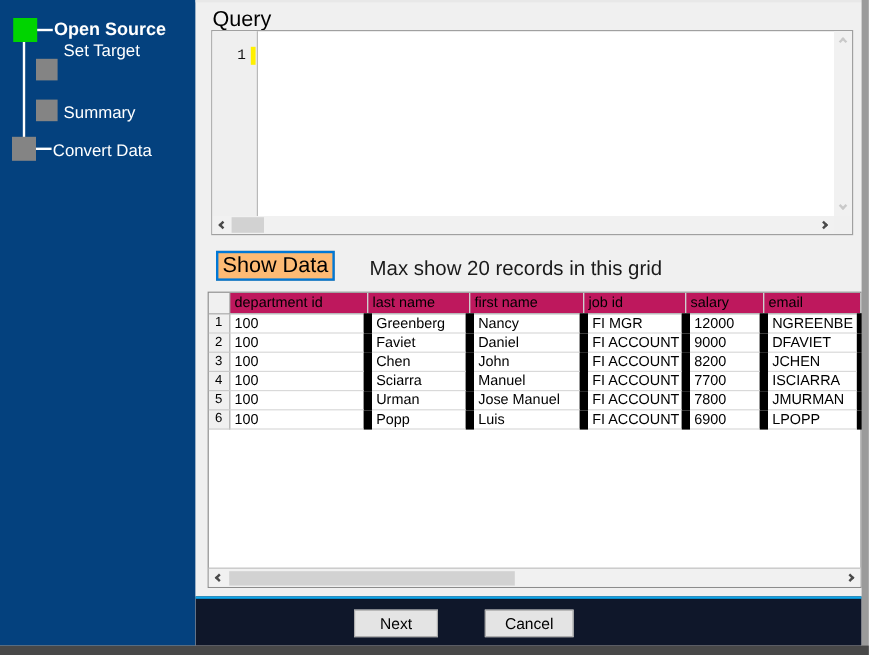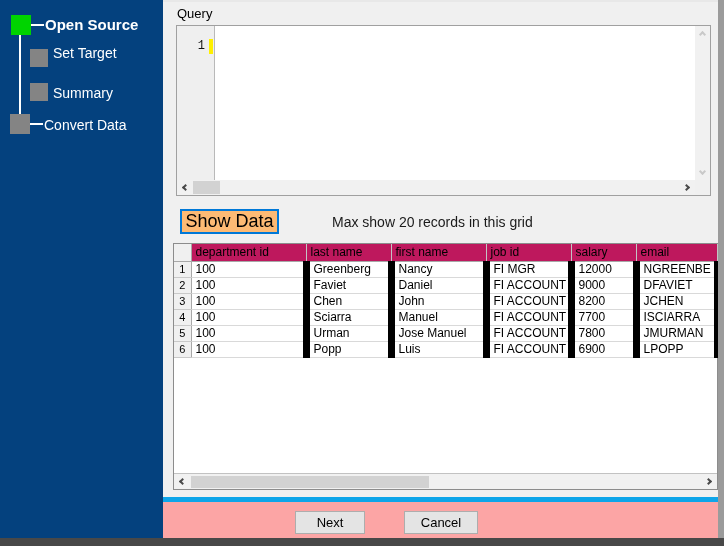--- a/index.html
+++ b/index.html
@@ -18,28 +18,28 @@
   .sq-active { left:11px; top:15px; width:20px; height:20px; background:#00D400; }
   .sq-2 { left:30px; top:49px; width:18px; height:18px; background:#848484; }
   .sq-3 { left:30px; top:83px; width:18px; height:18px; background:#848484; }
   .sq-4 { left:10px; top:114px; width:20px; height:20px; background:#848484; }
   .tree-line { position:absolute; background:#FFFFFF; }
   .tl-v  { left:19px; top:35px; width:2px; height:81px; }
   .tl-h1 { left:31px; top:24px; width:13px; height:2px; }
   .tl-h2 { left:30px; top:123px; width:13px; height:2px; }
   .step-label { position:absolute; color:#FFFFFF; font-size:14px; white-space:nowrap; }
   .lbl-1 { left:45px; top:16px; font-size:15px; font-weight:bold; }
-  .lbl-2 { left:53px; top:45px; }
+  .lbl-2 { left:53px; top:34px; }
   .lbl-3 { left:53px; top:85px; }
   .lbl-4 { left:44px; top:117px; }
 
   
   .main { position:absolute; left:163px; top:0; width:555px; height:538px; background:#F0F0F0; }
   .top-line { position:absolute; left:0; top:0; width:100%; height:2px; background:#E8E8E8; }
-  .query-label { position:absolute; left:14px; top:6px; font-size:13px; }
+  .query-label { position:absolute; left:14px; top:6px; font-size:18px; }
 
   
   .editor { position:absolute; left:13px; top:25px; width:535px; height:171px;
             background:#FFFFFF; border:1px solid #A0A0A0; }
   .gutter { position:absolute; left:0; top:0; bottom:15px; width:38px;
             background:#EFEFEF; border-right:1px solid #B9B9B9; }
   .line-num { position:absolute; right:9px; top:13px; font-family:"Liberation Mono", monospace;
               font-size:12px; color:#111; }
   .line-marker { position:absolute; right:1px; top:13px; width:4px; height:15px; background:#FFF000; }
   .code { position:absolute; left:51px; top:13px; right:18px;
@@ -60,40 +60,40 @@
   .chev.up    { transform:rotate(135deg); margin-top:2px; }
   .chev.down  { transform:rotate(-45deg); margin-bottom:2px; }
   .thumb { position:absolute; background:#D2D2D2; }
   .editor .sb-h .thumb { left:16px; top:1px; width:27px; height:13px; }
 
   
   .show-data-btn { position:absolute; left:17px; top:209px; width:99px; height:25px;
                    background:#fdba74; border:2px solid #0078D7; font-size:18px;
                    font-family:"Liberation Sans", sans-serif; display:flex;
                    align-items:center; justify-content:center; cursor:default; }
-  .max-note { position:absolute; left:145px; top:214px; font-size:14px; color:#1A1A1A;margin-left:24px; }
+  .max-note { position:absolute; left:145px; top:214px; font-size:17px; color:#1A1A1A; }
 
   
   .grid { position:absolute; left:10px; top:243px; width:545px; height:247px;
           background:#FFFFFF; border:1px solid #8C8C8C; }
   table { border-collapse:collapse; table-layout:fixed; width:543px; font-size:12px; }
   th, td { white-space:nowrap; overflow:hidden; font-weight:normal; text-align:left; }
   thead th { height:17px; background:#be185d; border-bottom:1px solid #A8A8A8;
              border-right:1px solid #C4C4C4; padding:0 0 0 4px; }
   thead th.corner { background:#F0F0F0; border-right:1px solid #A8A8A8; }
   tbody td { height:16px; border-right:7px solid #000000; border-bottom:1px solid #D9D9D9; padding:0 0 0 4px; }
   tbody th.rownum { background:#F0F0F0; border-right:1px solid #A8A8A8;
                     border-bottom:1px solid #C9C9C9; text-align:center; font-size:11px; padding:0; }
   .grid .sb-h { left:0; bottom:0; height:16px; width:543px; border-top:1px solid #C2C2C2; background:#F1F1F1; position:absolute; }
   .grid .sb-h .thumb { left:17px; top:2px; width:238px; height:12px; }
   .grid .sb-btn.right-end { right:0; }
 
   
   .footer { position:absolute; left:0; top:497px; width:555px; height:41px;
-            background:#fca5a5; border-top:5px solid #0ea5e9; }
+            background:#0f172a; border-top:2px solid #0ea5e9; }
   .btn { position:absolute; top:9px; height:23px; background:#E4E4E4; border:1px solid #ADADAD;
          font-size:13px; font-family:"Liberation Sans", sans-serif;
          display:flex; align-items:center; justify-content:center; cursor:default; }
   .btn-next { left:132px; width:70px; }
   .btn-cancel { left:241px; width:74px; }
 </style>
 </head>
 <body>
 
 <div class="sidebar">

